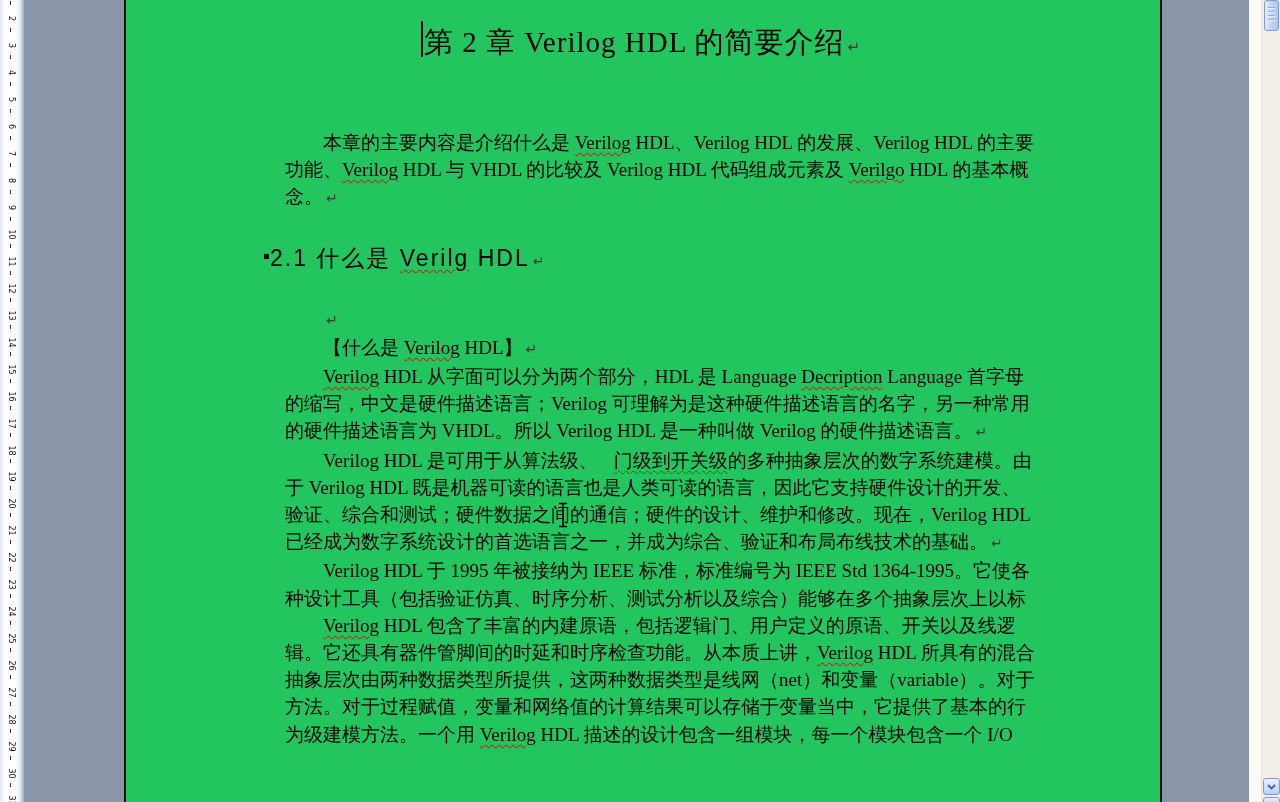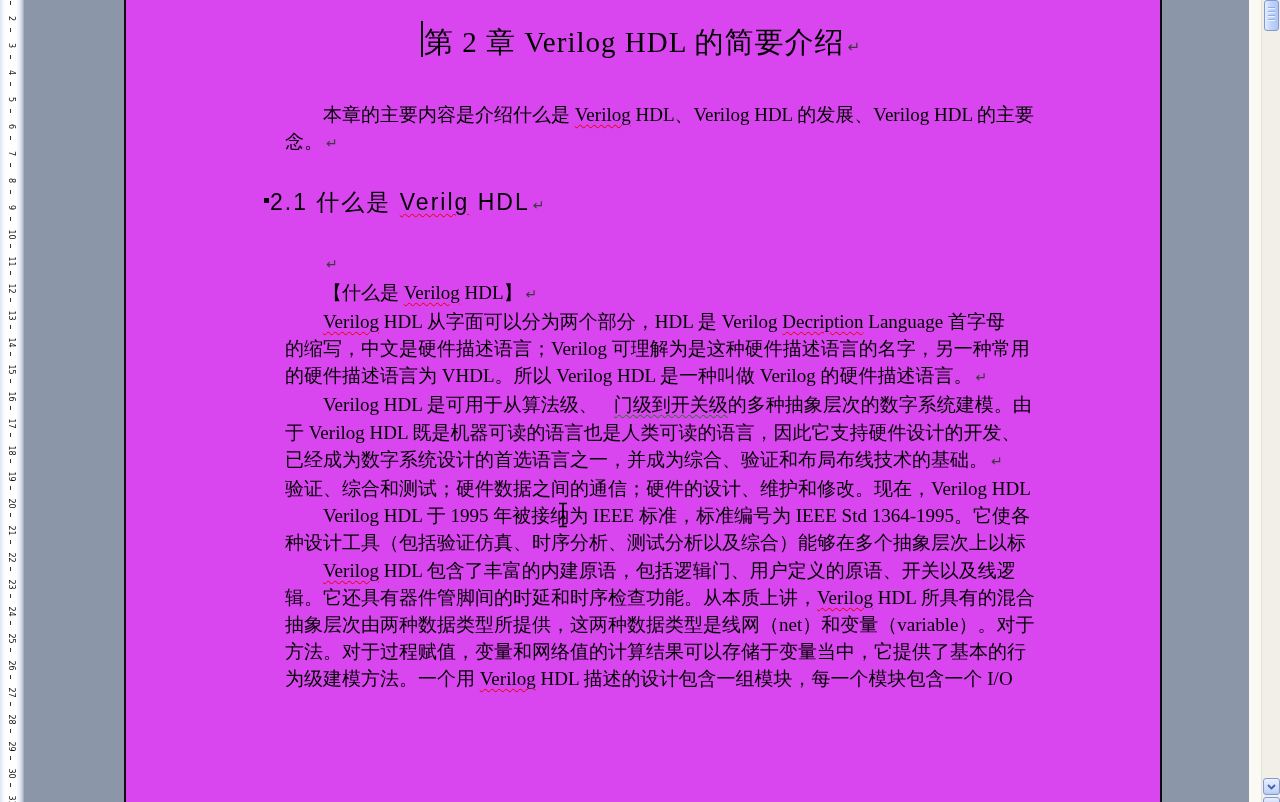--- a/index.html
+++ b/index.html
@@ -5,31 +5,31 @@
   html,body{margin:0;padding:0;width:1280px;height:802px;overflow:hidden;
     background:#8c96a9;font-family:"Liberation Serif","DejaVu Serif",serif;}
   
   .v-ruler{position:absolute;left:0;top:0;width:24px;height:802px;
     background:linear-gradient(to right,#dde5f2 0px,#f3f7fd 3px,#ffffff 6px,#ffffff 16px,#eef2f9 19px,#c6d1e4 22px,#9aa5b8 24px);}
   .ruler-num{position:absolute;left:0;width:22px;height:11px;text-align:center;
     font-family:"DejaVu Sans",sans-serif;font-size:8px;line-height:11px;color:#111;
     transform:rotate(90deg);}
   .ruler-tick{position:absolute;left:10px;width:1px;height:4px;background:#333;}
   
-  .page{position:absolute;left:124px;top:0;width:1034px;height:802px;background:#d946ef;
+  .page{position:absolute;left:124px;top:0;width:1034px;height:802px;background:#22c55e;
     border-left:2px solid #0d0d0d;border-right:2px solid #0d0d0d;overflow:hidden;}
   .doc-content{position:absolute;left:159px;top:0;width:712px;color:#000;}
   .block{position:relative;}
   .line,.hline{white-space:nowrap;font-size:19px;line-height:27.2px;}
   .line.indent{padding-left:38px;}
   .title{margin-top:20px;text-align:center;}
   .title .hline{font-size:29px;line-height:44px;letter-spacing:1px;}
   .h2{font-family:"Liberation Sans","DejaVu Sans",sans-serif;margin-left:-15px;margin-top:27px;}
   .h2 .hline{font-size:23px;line-height:36px;letter-spacing:2px;}
-  .b-intro{margin-top:32px;}
+  .b-intro{margin-top:60px;}
   .b-sp{margin-top:26px;}
   .bold{font-weight:normal;}
   .sp-red{text-decoration-line:underline;text-decoration-style:wavy;
     text-decoration-color:#e80000;text-decoration-thickness:1px;text-underline-offset:3px;}
   .sp-green{text-decoration-line:underline;text-decoration-style:wavy;
     text-decoration-color:#0d7d0d;text-decoration-thickness:1px;text-underline-offset:3px;margin-left:16px;}
   .pilcrow{font-family:"DejaVu Sans",sans-serif;font-size:14px;color:#3a3a3a;margin-left:3px;}
   .title .pilcrow{font-size:15px;}
   .caret{display:inline-block;width:2px;height:36px;background:#000;vertical-align:-5px;margin-right:1px;}
   .block-bullet{position:absolute;width:5px;height:5px;background:#000;}
@@ -118,42 +118,43 @@
     <div class="ruler-num" style="top: 795.13px;">31</div>
   </div>
 
 <div class="page">
   <div class="doc-content">
       <div class="block title b-title">
         <div class="hline"><span class="caret"></span><span class="seg">第 2 章  Verilog HDL 的简要介绍</span><span class="pilcrow">↵</span></div>
       </div>
       <div class="block para b-intro">
         <div class="line indent"><span class="seg">本章的主要内容是介绍什么是 </span><span class="seg sp-red">Verilog</span><span class="seg"> HDL、Verilog HDL 的发展、Verilog HDL 的主要</span></div>
+        <div class="line"><span class="seg">功能、</span><span class="seg sp-red">Verilog</span><span class="seg"> HDL 与 VHDL 的比较及 Verilog HDL 代码组成元素及 </span><span class="seg sp-red">Verilgo</span><span class="seg"> HDL 的基本概</span></div>
         <div class="line"><span class="seg">念。</span><span class="pilcrow">↵</span></div>
       </div>
       <div class="block h2 b-h21">
         <span class="block-bullet"></span>
         <div class="hline"><span class="seg">2.1 什么是 </span><span class="seg sp-red">Verilg</span><span class="seg"> HDL</span><span class="pilcrow">↵</span></div>
       </div>
       <div class="block para b-sp">
         <div class="line indent"><span class="pilcrow">↵</span></div>
       </div>
       <div class="block para b-boldline">
         <div class="line indent"><span class="seg bold">【什么是 </span><span class="seg bold sp-red">Verilog</span><span class="seg bold"> HDL】</span><span class="pilcrow">↵</span></div>
       </div>
       <div class="block para b-p2">
-        <div class="line indent"><span class="seg sp-red">Verilog</span><span class="seg"> HDL 从字面可以分为两个部分，HDL 是 Verilog </span><span class="seg sp-red">Decription</span><span class="seg"> Language 首字母</span></div>
+        <div class="line indent"><span class="seg sp-red">Verilog</span><span class="seg"> HDL 从字面可以分为两个部分，HDL 是 Language </span><span class="seg sp-red">Decription</span><span class="seg"> Language 首字母</span></div>
         <div class="line"><span class="seg">的缩写，中文是硬件描述语言；Verilog 可理解为是这种硬件描述语言的名字，另一种常用</span></div>
         <div class="line"><span class="seg">的硬件描述语言为 VHDL。所以 Verilog HDL 是一种叫做 Verilog 的硬件描述语言。</span><span class="pilcrow">↵</span></div>
       </div>
       <div class="block para b-p3">
         <div class="line indent"><span class="seg">Verilog HDL 是可用于从算法级、</span><span class="seg sp-green">门级到开关级</span><span class="seg">的多种抽象层次的数字系统建模。由</span></div>
         <div class="line"><span class="seg">于 Verilog HDL 既是机器可读的语言也是人类可读的语言，因此它支持硬件设计的开发、</span></div>
+        <div class="line"><span class="seg">验证、综合和测试；硬件数据之间的通信；硬件的设计、维护和修改。现在，Verilog HDL</span></div>
         <div class="line"><span class="seg">已经成为数字系统设计的首选语言之一，并成为综合、验证和布局布线技术的基础。</span><span class="pilcrow">↵</span></div>
-        <div class="line"><span class="seg">验证、综合和测试；硬件数据之间的通信；硬件的设计、维护和修改。现在，Verilog HDL</span></div>
       </div>
       <div class="block para b-p4">
         <div class="line indent"><span class="seg">Verilog HDL 于 1995 年被接纳为 IEEE 标准，标准编号为 IEEE Std 1364-1995。它使各</span></div>
         <div class="line"><span class="seg">种设计工具（包括验证仿真、时序分析、测试分析以及综合）能够在多个抽象层次上以标</span></div>
       </div>
       <div class="block para b-p5">
         <div class="line indent"><span class="seg sp-red">Verilog</span><span class="seg"> HDL 包含了丰富的内建原语，包括逻辑门、用户定义的原语、开关以及线逻</span></div>
         <div class="line"><span class="seg">辑。它还具有器件管脚间的时延和时序检查功能。从本质上讲，</span><span class="seg sp-red">Verilog</span><span class="seg"> HDL 所具有的混合</span></div>
         <div class="line"><span class="seg">抽象层次由两种数据类型所提供，这两种数据类型是线网（net）和变量（variable）。对于</span></div>
         <div class="line"><span class="seg">方法。对于过程赋值，变量和网络值的计算结果可以存储于变量当中，它提供了基本的行</span></div>

